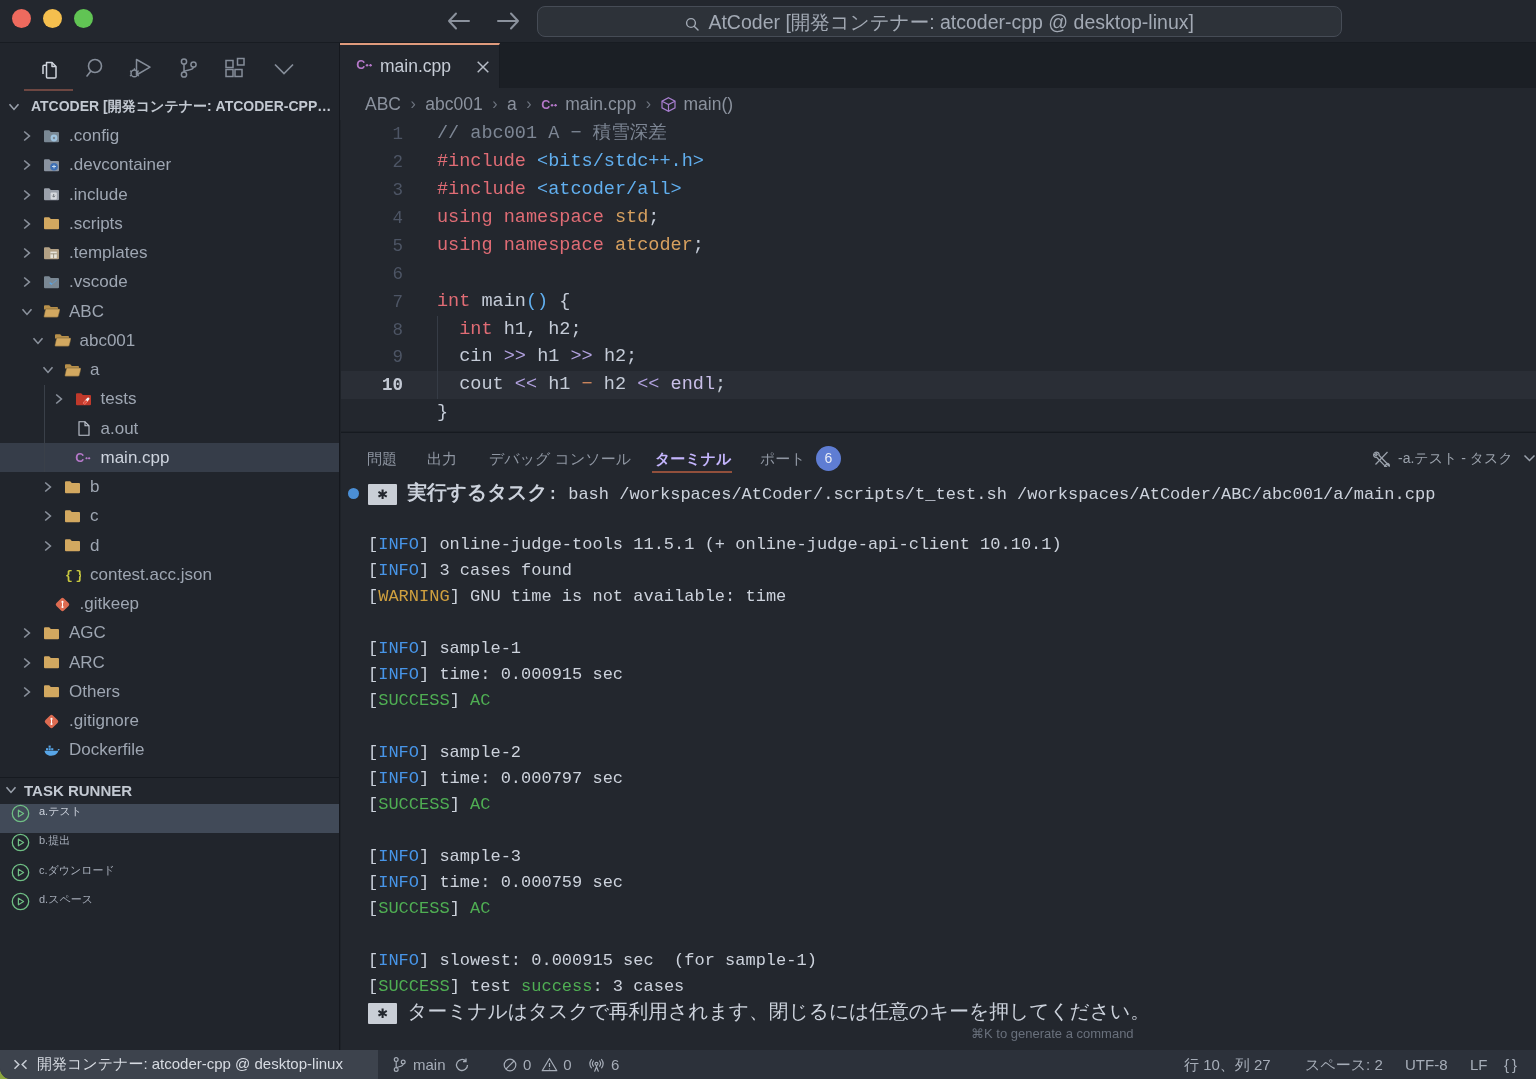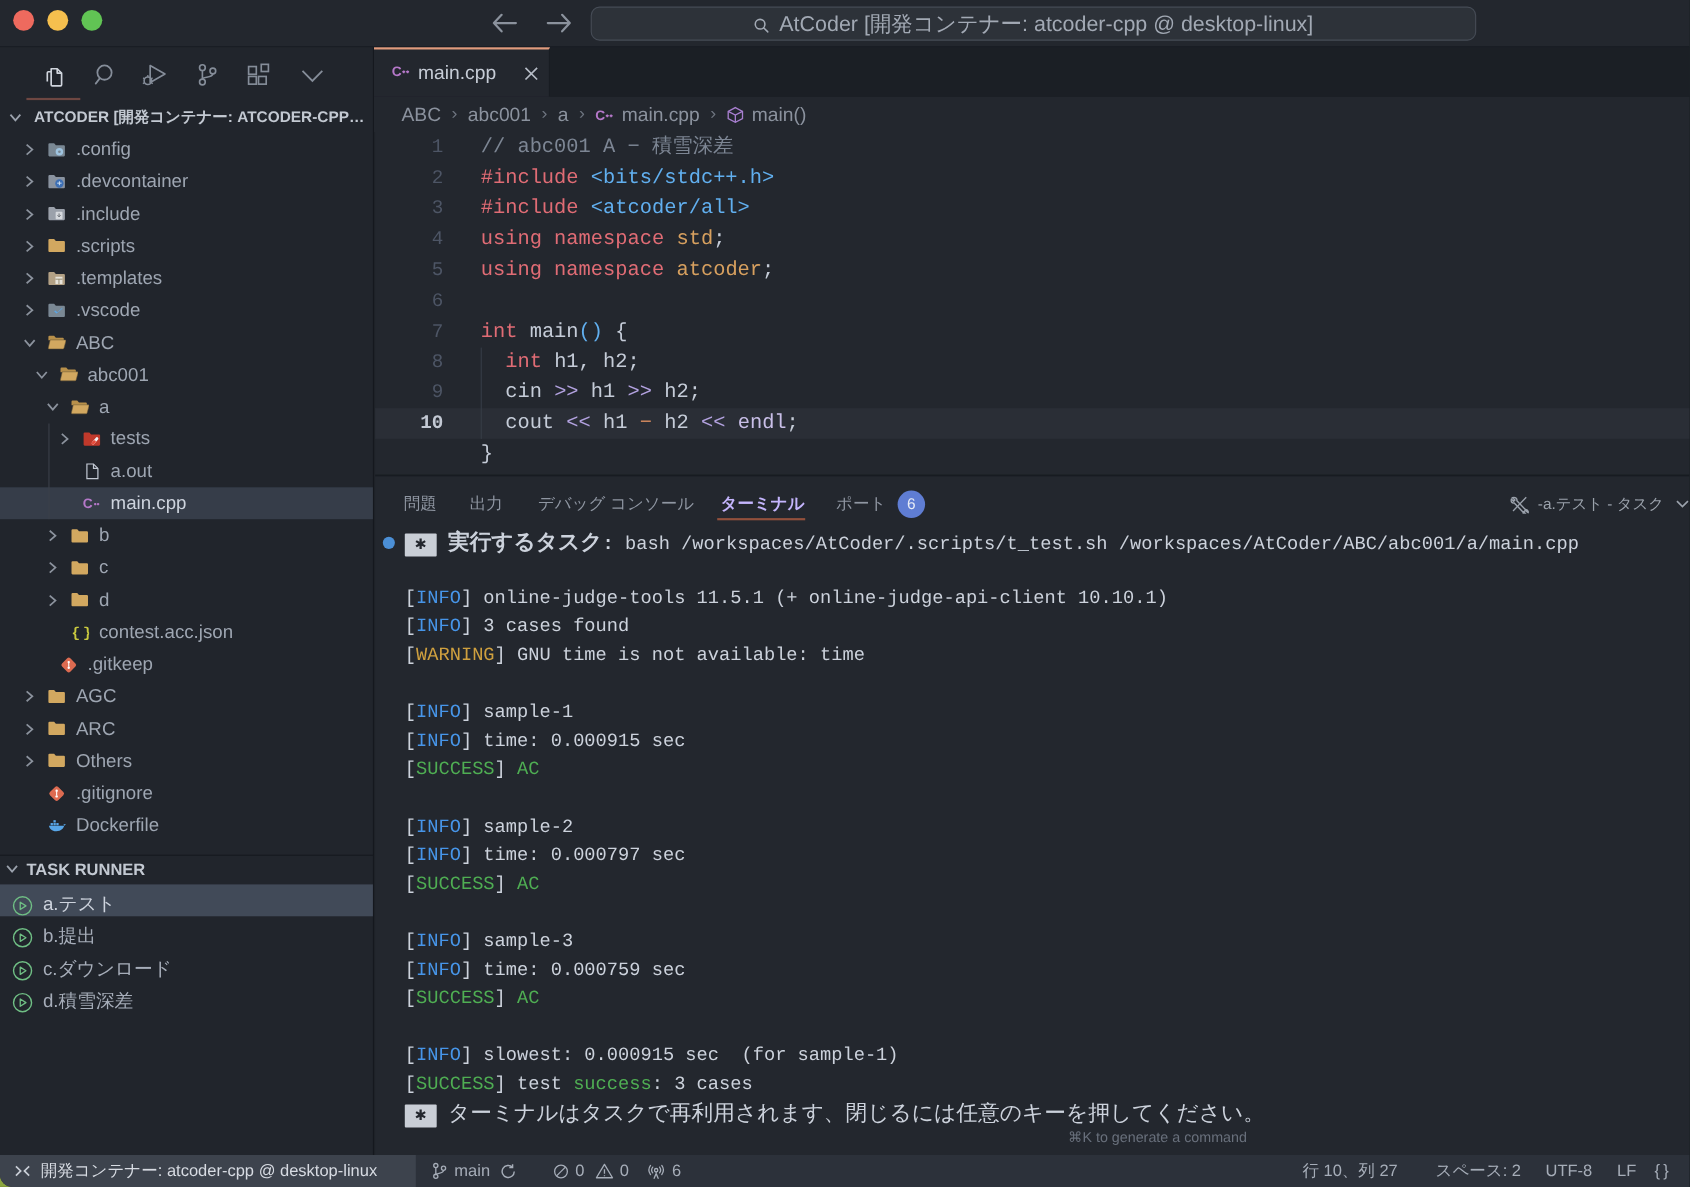--- a/index.html
+++ b/index.html
@@ -12,21 +12,21 @@
   #navarrows { position:absolute; top:7px; left:443px; color:#8b929d; font-size:21px; letter-spacing:0; }
   #searchbox { position:absolute; left:537px; top:6px; width:805px; height:31px; background:#2d3239; border:1px solid #464c56; border-radius:8px; color:#a2a9b4; font-size:19.5px; line-height:31px; text-align:center; }
   
   #sidebar { position:absolute; left:0; top:43px; width:340px; height:1007px; background:#21252c; border-right:1px solid #15181e; }
   #acc-underline { position:absolute; left:24px; top:46px; width:49px; height:2px; background:#6e4742; }
   #expl-header { position:absolute; left:0; top:52px; width:340px; height:30px; color:#c3c9d2; font-size:14px; font-weight:bold; white-space:nowrap; overflow:hidden; }
   .trow { position:absolute; left:0; width:339px; height:29px; display:flex; align-items:center; color:#9ea6b2; font-size:17px; white-space:nowrap; }
   .trow .chev { width:16px; height:16px; flex:none; }
   .trow .ticon { width:17px; height:17px; flex:none; margin-right:9px; display:flex; align-items:center; justify-content:center; }
   .trow.sel { background:#363d49; color:#ced4de; }
-  .taskrow { position:absolute; left:0; width:339px; height:29px; display:flex; align-items:flex-end; color:#a6adb9; font-size:17px; }
+  .taskrow { position:absolute; left:0; width:339px; height:29px; display:flex; align-items:flex-start; color:#a6adb9; font-size:11px; }
   .taskrow.sel { background:#414a58; color:#cdd3dd; }
   
   #tabstrip { position:absolute; left:340px; top:43px; width:1196px; height:45px; background:#1b1f25; }
   #tab1 { position:absolute; left:0; top:0; width:160px; height:45px; background:#23272e; border-top:2px solid #e09b7d; border-right:1px solid #181c22; display:flex; align-items:center; color:#c6ccd6; font-size:17.5px; }
   #breadcrumbs { position:absolute; left:340px; top:88px; width:1196px; height:32px; background:#23272e; display:flex; align-items:center; color:#8b929e; font-size:17.5px; }
   #editor { position:absolute; left:341px; top:120px; width:1195px; height:311px; background:#23272e; }
   .cl { position:absolute; height:28px; line-height:28px; font-family:"Liberation Mono", monospace; font-size:18.55px; white-space:pre; color:#bfc6d2; }
   .lnum { position:absolute; width:62px; text-align:right; height:28px; line-height:28px; color:#4d5565; font-family:"Liberation Mono", monospace; font-size:17.5px; }
   
   #panel { position:absolute; left:341px; top:432px; width:1195px; height:618px; background:#23272e; border-top:1px solid #161a20; }
@@ -332,21 +332,21 @@
       <circle cx="9.5" cy="9.5" r="8.2" stroke="#6fbe84" stroke-width="1.3"></circle>
       <path d="M7.4 6.2l5.2 3.3-5.2 3.3z" stroke="#6fbe84" stroke-width="1.2" stroke-linejoin="round"></path>
     </svg>
     <span>c.ダウンロード</span>
   </div>
 <div class="taskrow" style="top:891.8px;">
     <svg width="19" height="19" viewBox="0 0 19 19" style="margin:0 9px 0 11px;" fill="none">
       <circle cx="9.5" cy="9.5" r="8.2" stroke="#6fbe84" stroke-width="1.3"></circle>
       <path d="M7.4 6.2l5.2 3.3-5.2 3.3z" stroke="#6fbe84" stroke-width="1.2" stroke-linejoin="round"></path>
     </svg>
-    <span>d.積雪深差</span>
+    <span>d.スペース</span>
   </div>
 
 <div id="tabstrip">
   <div id="tab1">
     <span style="margin-left:16px;"><svg width="17" height="17" viewBox="0 0 17 17" style="margin:0 7px 0 0;">
           <text x="0.2" y="13" font-family="Liberation Sans" font-size="12.5" font-weight="bold" fill="#b578c9">C</text>
           <path d="M9.7 9.3h2.7M11.05 8v2.6M13.2 9.3h2.7M14.55 8v2.6" stroke="#b578c9" stroke-width="1.35"></path>
         </svg></span>
     <span>main.cpp</span>
     <svg width="16" height="16" viewBox="0 0 16 16" stroke="#b6bcc6" stroke-width="1.5" style="margin-left:24px;">

